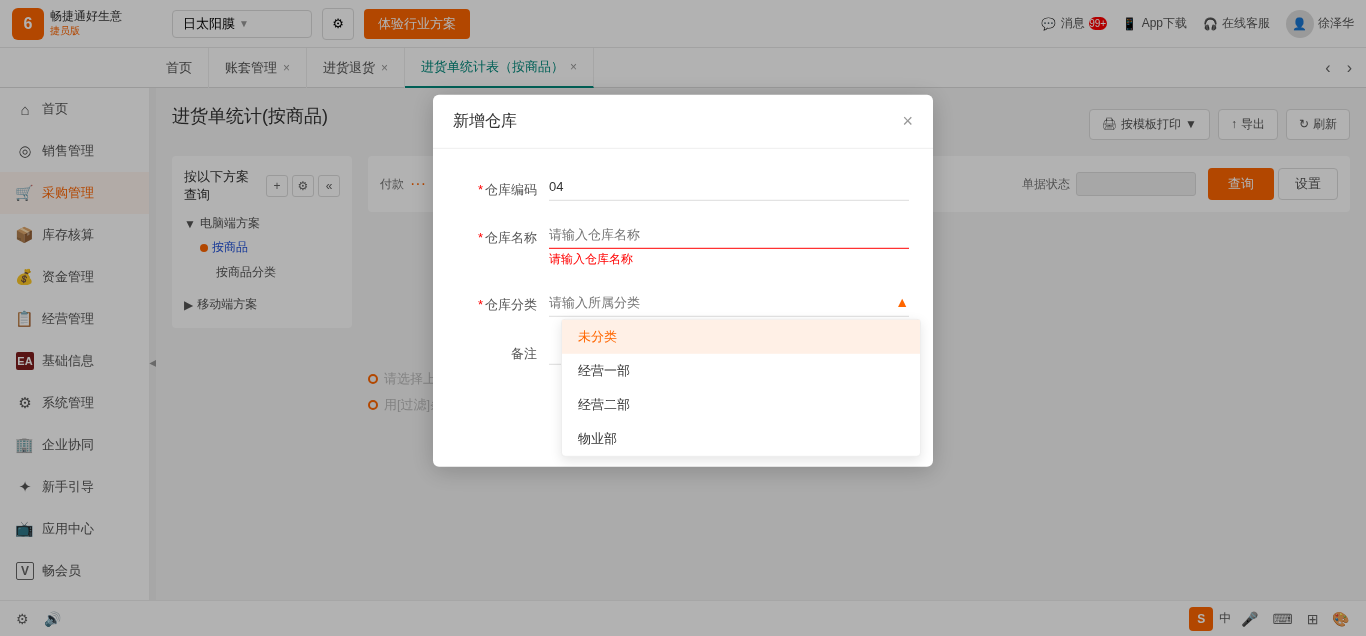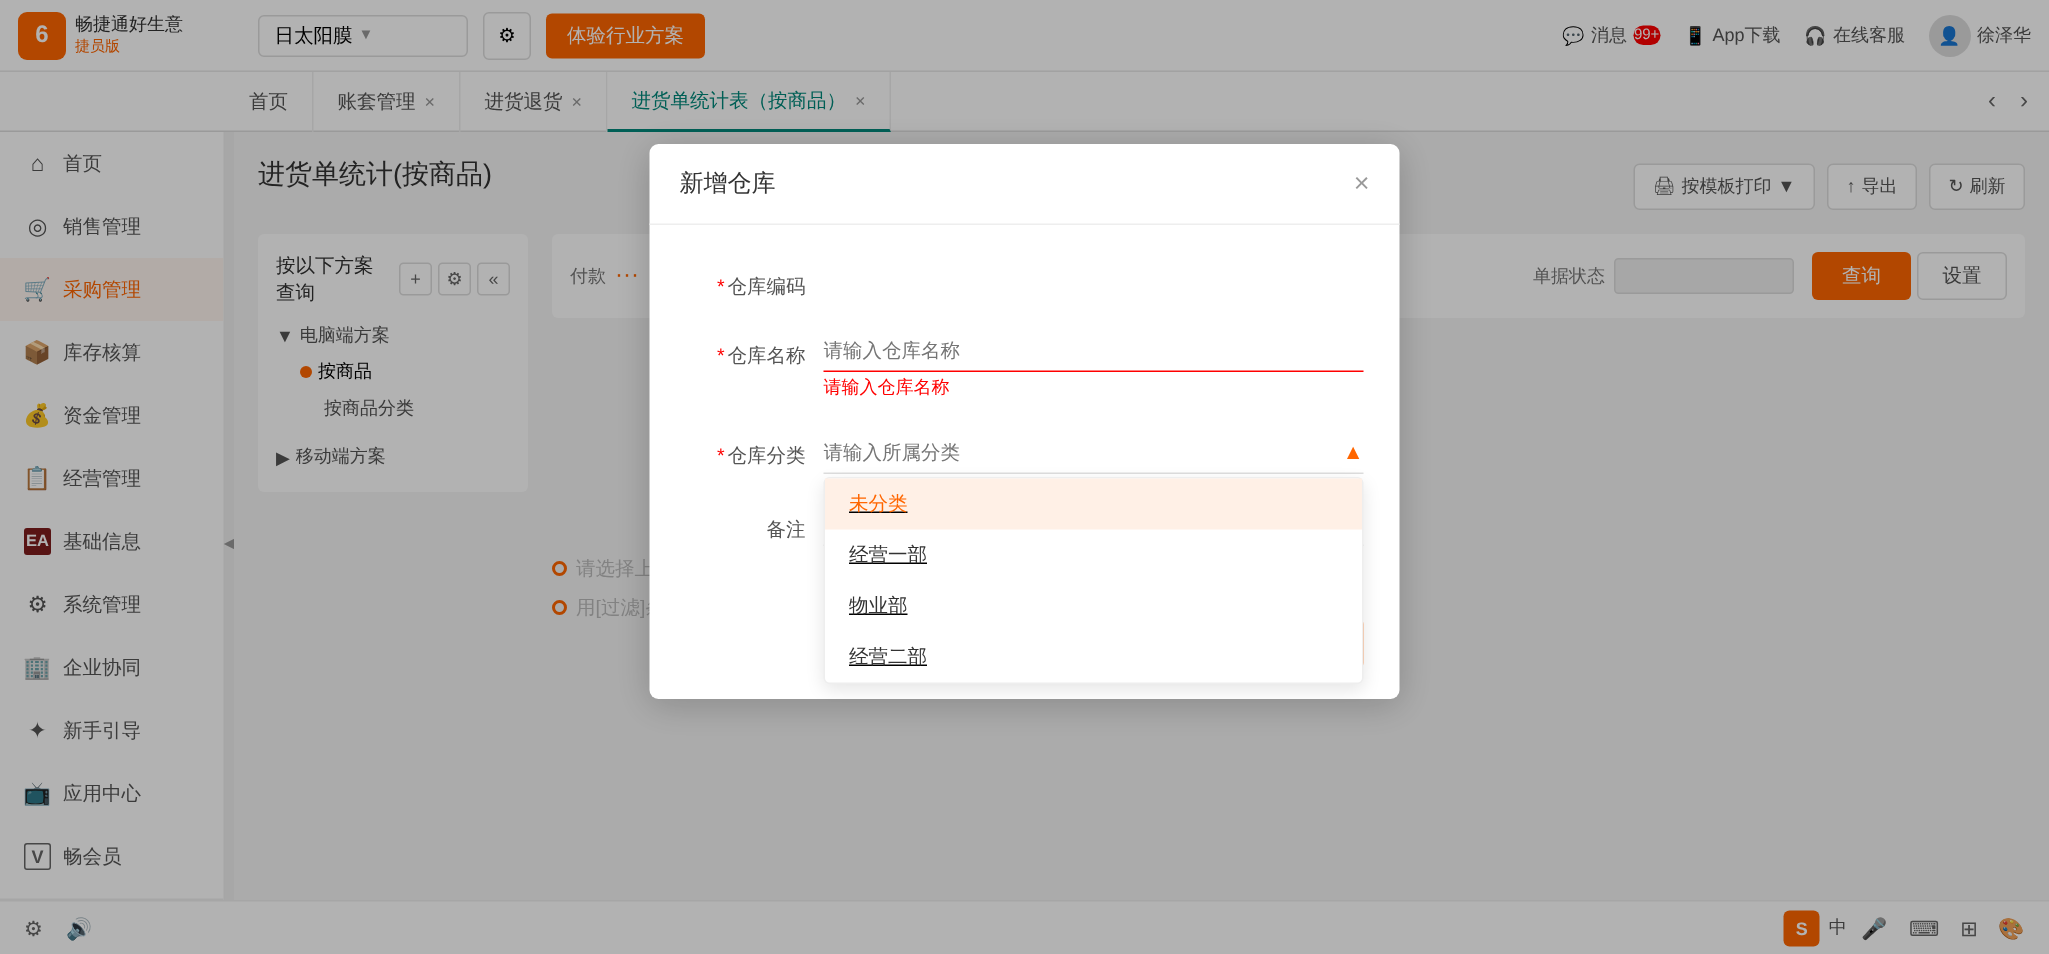--- a/index.html
+++ b/index.html
@@ -132,23 +132,23 @@
     .form-input.error { border-bottom-color: #f00; }
     .error-msg { color: #f00; font-size: 12px; margin-top: 2px; }
     .form-input-with-icon { display: flex; align-items: center; border-bottom: 1px solid #ddd; padding: 6px 0; }
     .form-input-with-icon input {
       flex: 1; border: none; outline: none; font-size: 13px; color: #4d7c0f; background: transparent;
     }
     .chevron-up { color: #f60; font-size: 14px; cursor: pointer; }
 
     
     .dropdown {
-      position: absolute; top: calc(100% + 2px); left: 0; width: 100%;
+      position: absolute; top: calc(100% + 2px); left: 12px; width: 100%;
       background: #fff; border: 1px solid #eee; border-radius: 4px;
-      box-shadow: 0 4px 12px rgba(0,0,0,0.1); z-index: 300; text-decoration: underline;
+      box-shadow: 0 4px 12px rgba(0,0,0,0.1); z-index: 300;
     }
     .dropdown-item {
       padding: 8px 16px; cursor: pointer; font-size: 13px; color: #333;
     }
     .dropdown-item.selected { background: #fff0e6; color: #f60; }
 
     .modal-footer { display: flex; justify-content: flex-end; padding: 12px 24px 20px; gap: 10px; }
     .btn-cancel { padding: 7px 20px; border: 1px solid #ddd; border-radius: 4px; background: #fff; cursor: pointer; font-size: 13px; color: #555; }
     .btn-save { padding: 7px 20px; border: none; border-radius: 4px; background: #f60; color: #fff; cursor: pointer; font-size: 13px; }
 
@@ -172,21 +172,21 @@
       width: 180px; background: #fff; border-radius: 4px; padding: 12px;
       flex-shrink: 0;
     }
     .query-scheme-title { font-size: 13px; color: #333; margin-bottom: 3px; display: flex; align-items: center; gap: 6px; }
     .scheme-actions { display: flex; gap: 4px; }
     .scheme-action-btn { width: 22px; height: 22px; border: 1px solid #ddd; border-radius: 3px; display: flex; align-items: center; justify-content: center; font-size: 12px; cursor: pointer; background: #fff; color: #666; }
     .tree-section { margin-top: 8px; }
     .tree-section-title { display: flex; align-items: center; gap: 4px; font-size: 12px; color: #555; cursor: pointer; padding: 3px 0; }
     .tree-section-children { padding-left: 16px; }
     .tree-child { display: flex; align-items: center; gap: 4px; padding: 4px 0; font-size: 12px; color: #555; cursor: pointer; }
-    .tree-child.active { color: #000000; }
+    .tree-child.active { color: #1d4ed8; }
 
     .query-right { flex: 1; }
     .query-fields { background: #fff; border-radius: 4px; padding: 12px; display: flex; flex-wrap: wrap; gap: 12px; margin-bottom: 12px; }
     .field-item { display: flex; align-items: center; gap: 6px; font-size: 12px; color: #555; }
     .field-label { color: #777; white-space: nowrap; }
     .field-select { border: 1px solid #ddd; border-radius: 3px; padding: 4px 24px 4px 8px; font-size: 12px; min-width: 120px; appearance: none; }
     .dots-btn { color: #f60; cursor: pointer; font-size: 16px; }
   </style>
 </head>
 <body>
@@ -420,20 +420,23 @@
 
 <div class="modal">
   <div class="modal-header">
     <span class="modal-title">新增仓库</span>
     <button class="modal-close">×</button>
   </div>
   <div class="modal-body">
 
     <div class="form-row">
       <div class="form-label required">仓库编码</div>
+      <div class="form-control-wrap">
+        <input type="text" class="form-input" value="04" style="">
+      </div>
     </div>
 
     <div class="form-row">
       <div class="form-label required">仓库名称</div>
       <div class="form-control-wrap">
         <input type="text" class="form-input error" placeholder="请输入仓库名称" style="">
         <div class="error-msg">请输入仓库名称</div>
       </div>
     </div>
 
@@ -441,22 +444,22 @@
       <div class="form-label required">仓库分类</div>
       <div class="form-control-wrap">
         <div class="form-input-with-icon">
           <input type="text" placeholder="请输入所属分类" style="">
           <span class="chevron-up">▲</span>
         </div>
 
         <div class="dropdown">
           <div class="dropdown-item selected">未分类</div>
           <div class="dropdown-item">经营一部</div>
+          <div class="dropdown-item">经营二部</div>
           <div class="dropdown-item">物业部</div>
-          <div class="dropdown-item">经营二部</div>
         </div>
       </div>
     </div>
 
     <div class="form-row">
       <div class="form-label">备注</div>
       <div class="form-control-wrap">
         <input type="text" class="form-input" placeholder="" style="">
       </div>
     </div>

